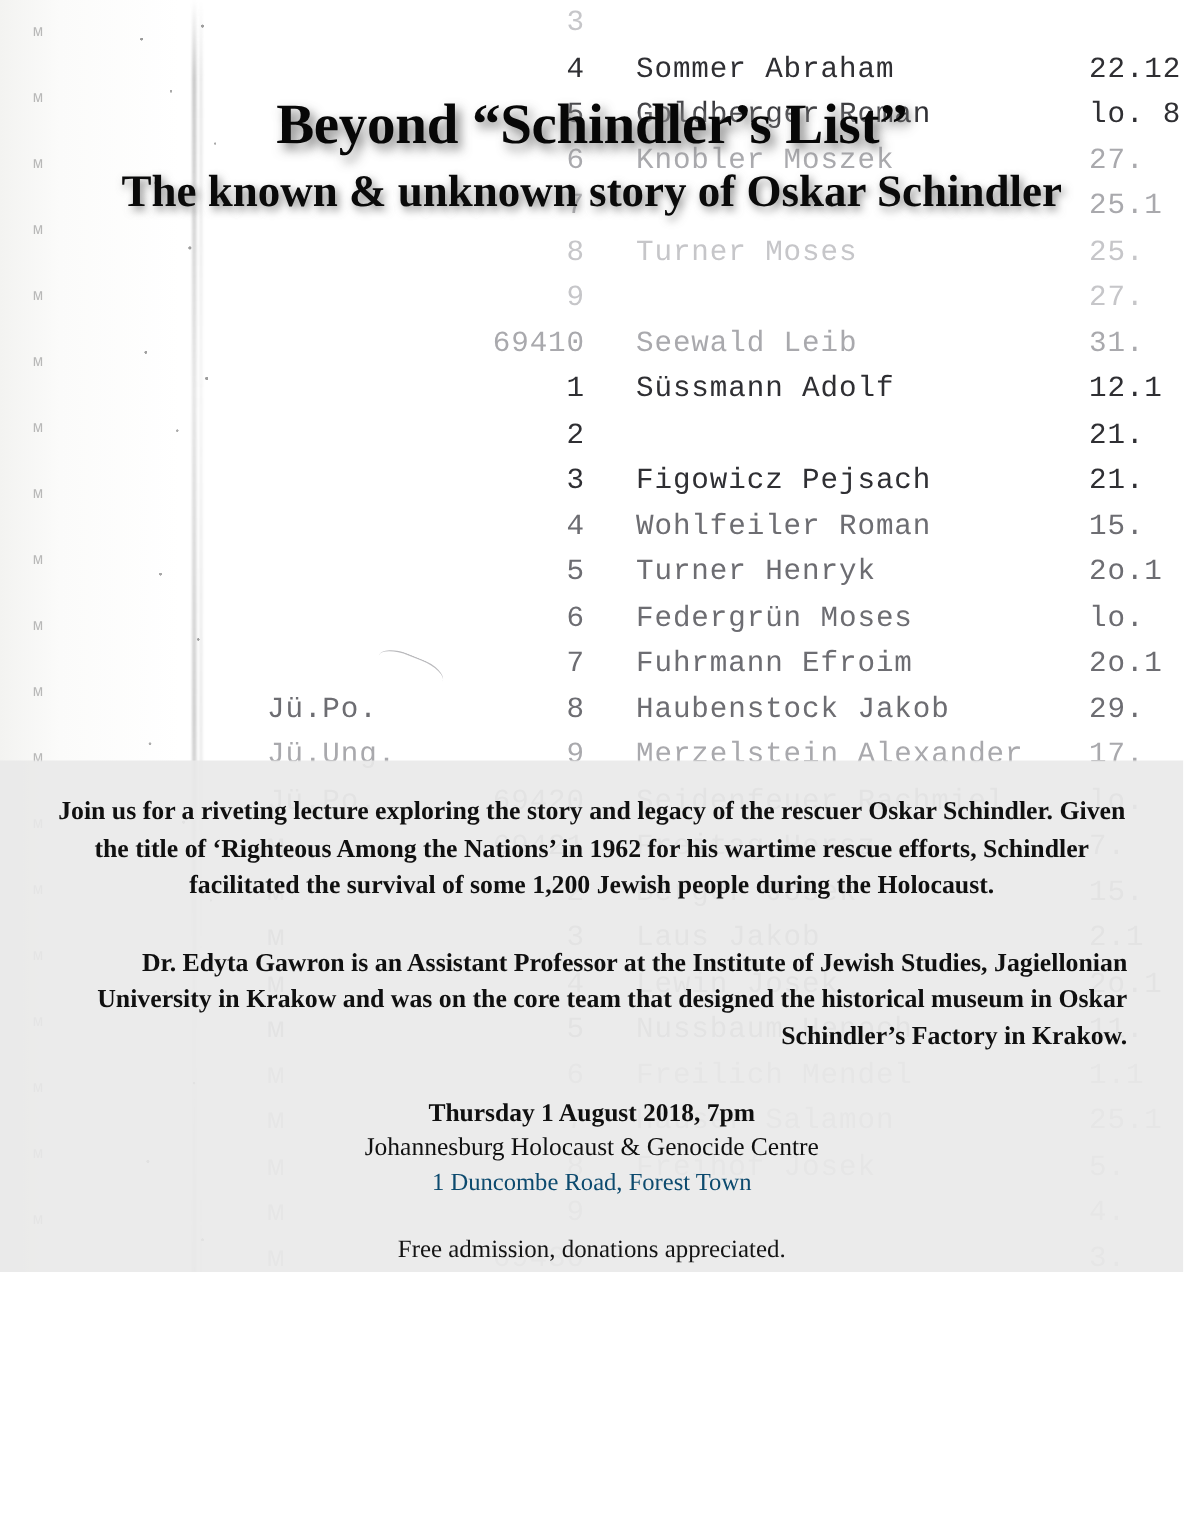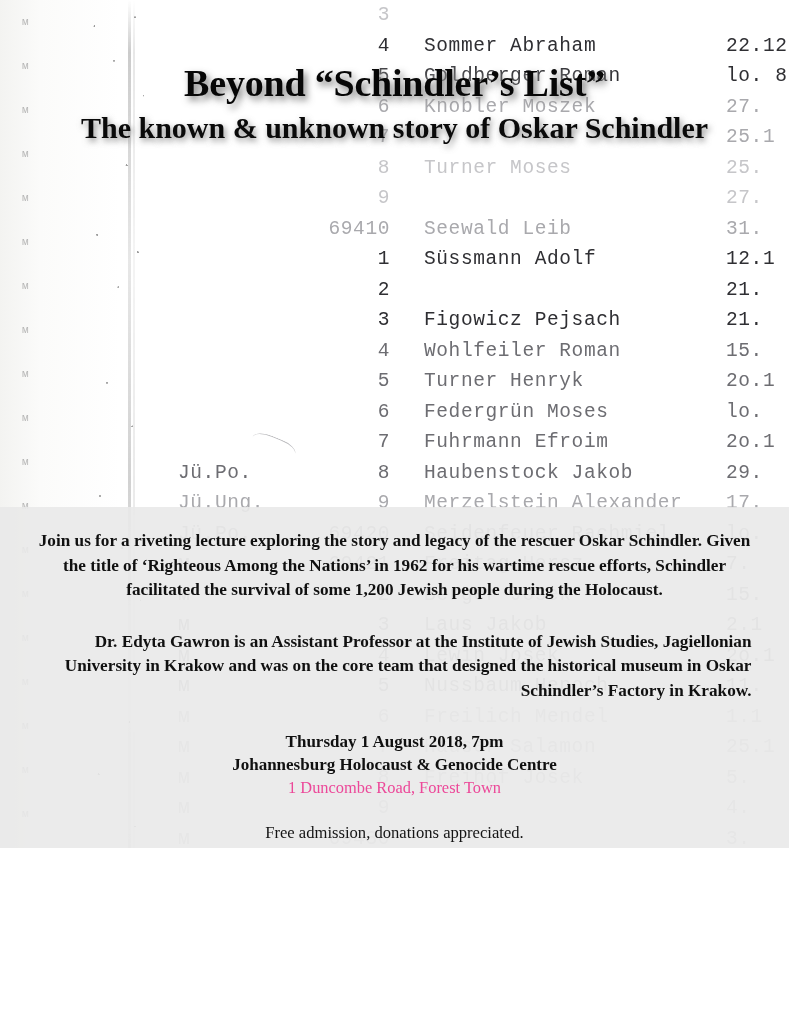--- a/index.html
+++ b/index.html
@@ -213,29 +213,29 @@
     font-family: "Liberation Serif", serif;
   }
   .det-line1 {
     font-size: 17px;
     font-weight: bold;
     line-height: 23px;
     color: #101010;
   }
   .det-line2 {
     font-size: 17px;
-    font-weight: bold;
+    font-weight: normal;
     line-height: 23px;
     color: #101010;
   }
   .det-line3 {
     font-size: 16.4px;
     font-weight: normal;
     line-height: 24px;
-    color: #ec4899;
+    color: #0c4a6e;
   }
   .rsvp {
     margin-top: 21px;
     font-family: "Liberation Serif", serif;
     font-size: 16.6px;
     font-weight: normal;
     line-height: 24.5px;
     color: #141414;
   }
 

